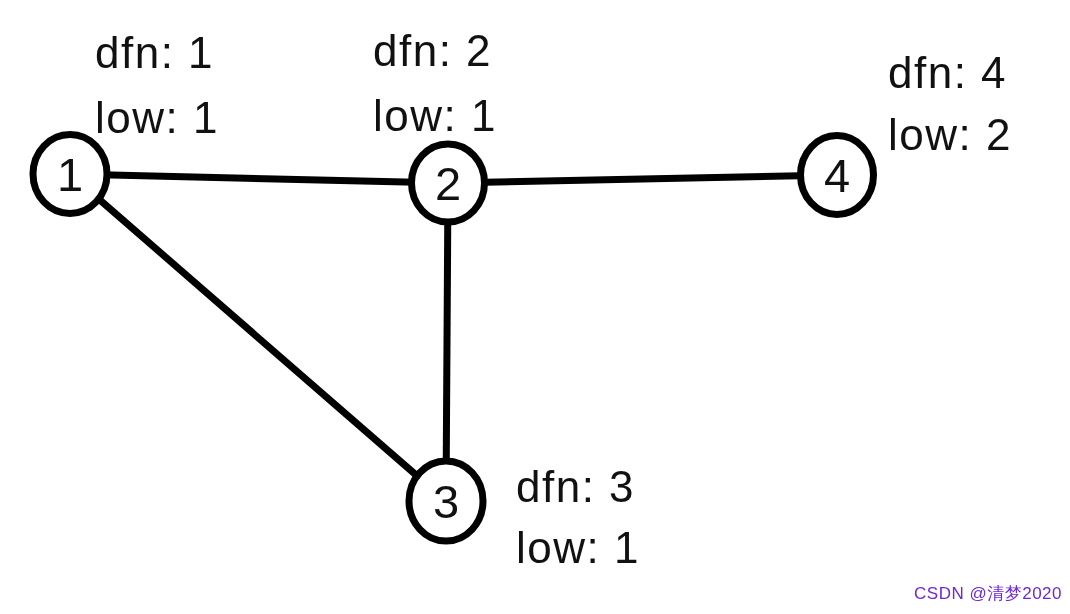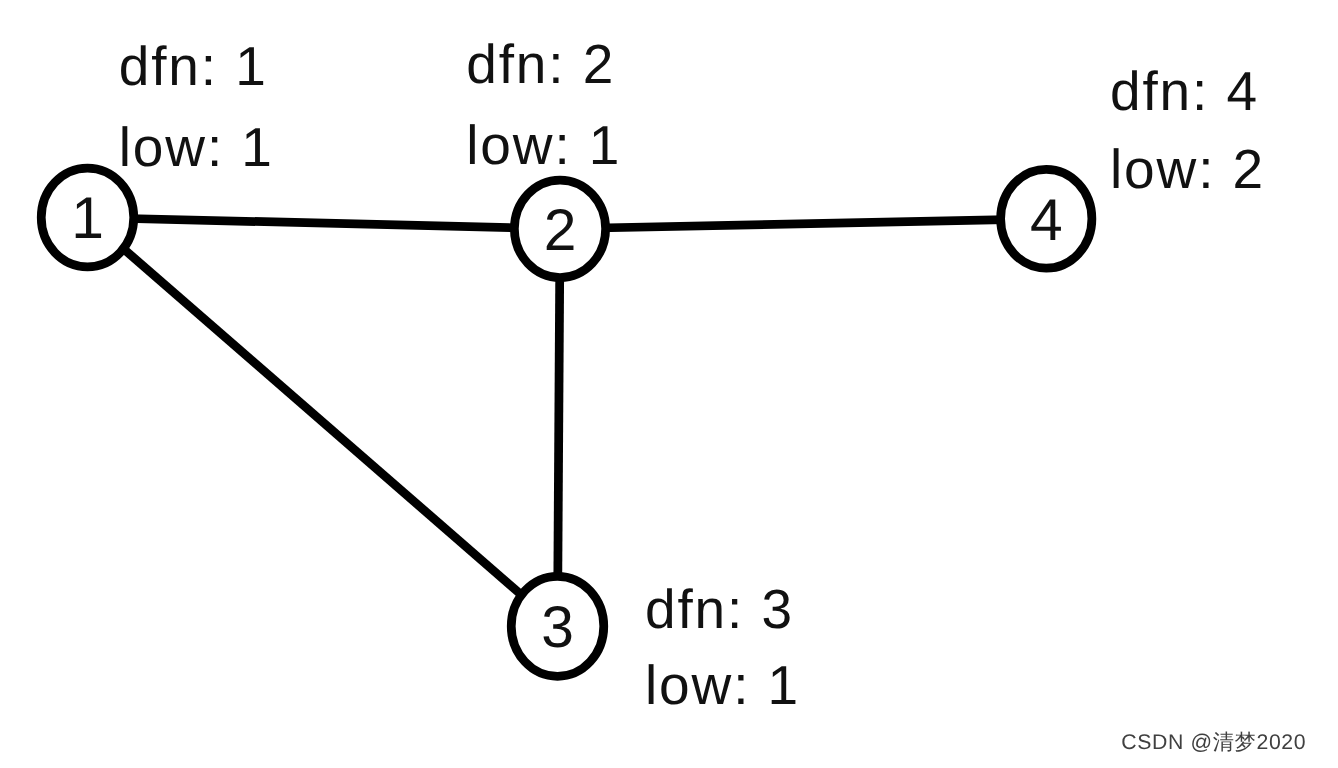--- a/index.html
+++ b/index.html
@@ -37,25 +37,25 @@
     text-anchor: middle;
   }
   .ann {
     font-family: "Liberation Sans", sans-serif;
     font-size: 44px;
     fill: #111111;
     letter-spacing: 1.5px;
   }
   .watermark {
     position: absolute;
-    right: 25px;
+    right: 8px;
     top: 585px;
     font-size: 17px;
     line-height: 18px;
-    color: #404040;
+    color: #6d28d9;
     letter-spacing: 0.5px;
     white-space: nowrap;
   }
 </style>
 </head>
 <body>
 
 <div class="canvas">
   <svg width="1070" height="614" viewBox="0 0 1070 614" xmlns="http://www.w3.org/2000/svg">
       <line x1="70" y1="174" x2="448" y2="183" class="edge"></line>

